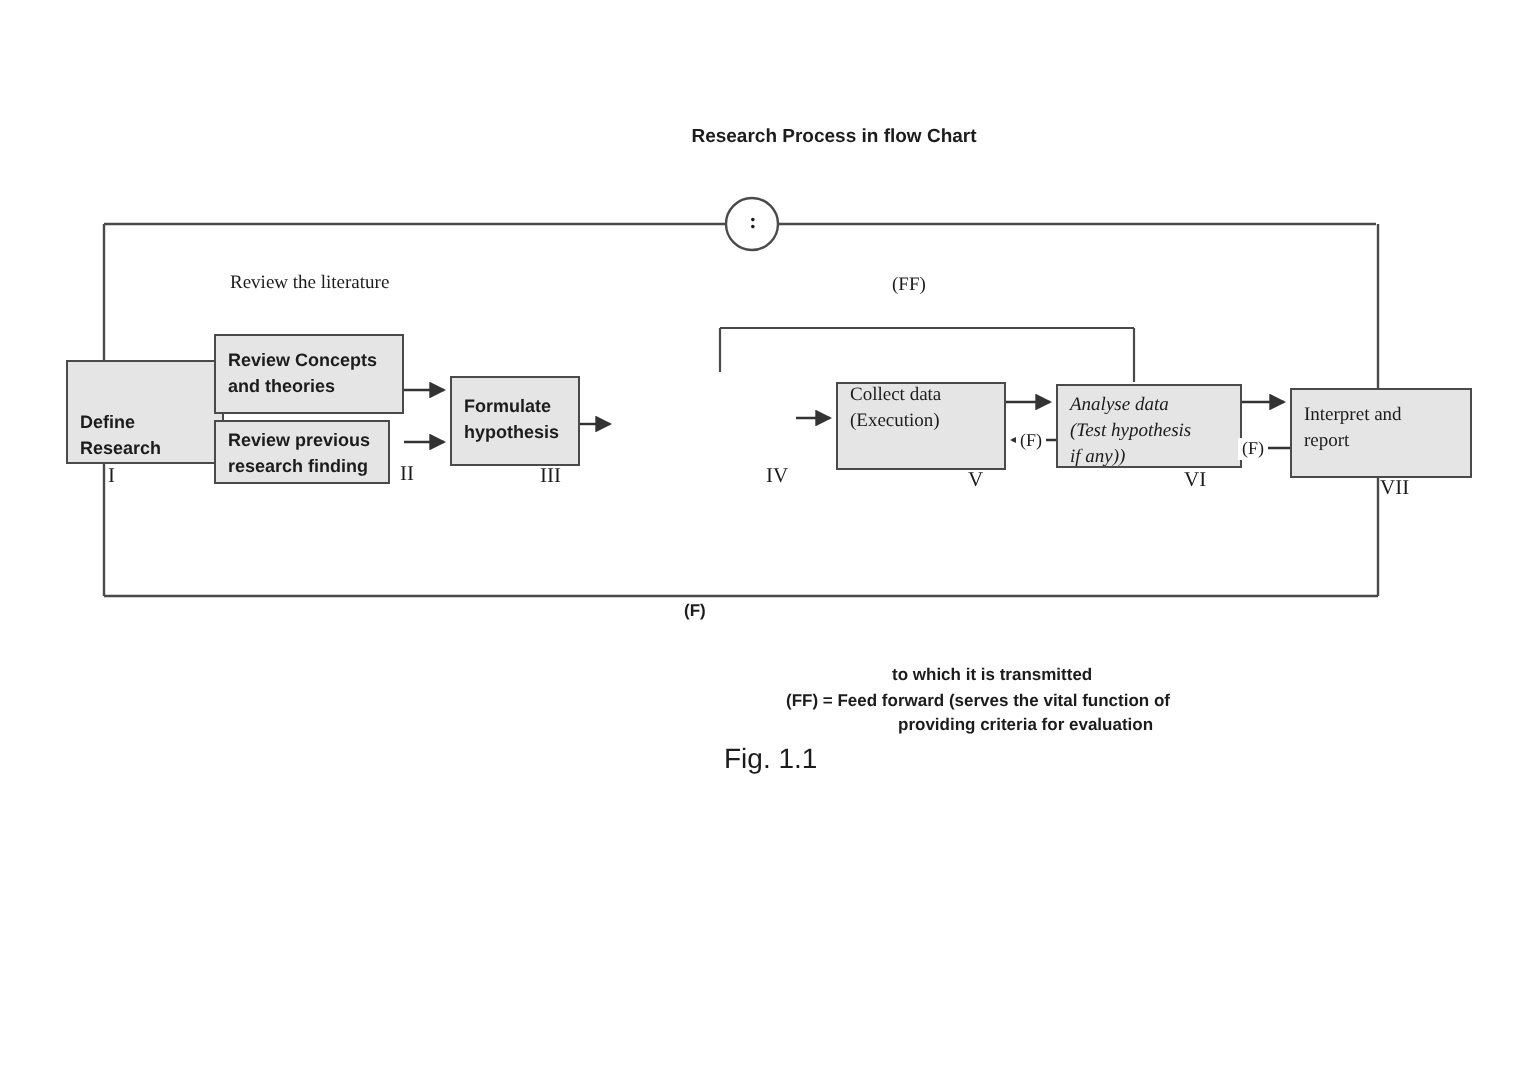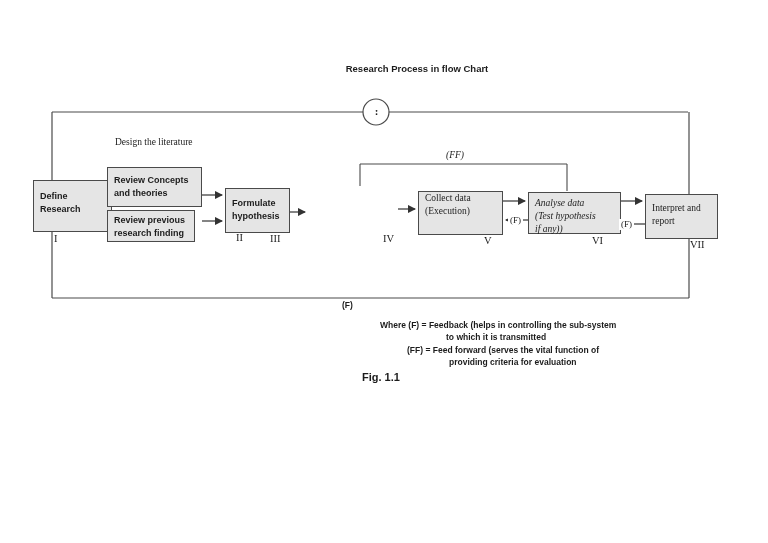--- a/index.html
+++ b/index.html
@@ -14,21 +14,21 @@
   .serifbox{font-family:"Liberation Serif",serif;font-weight:normal;font-size:9.5px;line-height:13px;
             padding:5px 3px 0 6px;}
   .numeral{position:absolute;font-family:"Liberation Serif",serif;font-size:10.5px;color:#1c1c1c;}
   .seriflabel{position:absolute;font-family:"Liberation Serif",serif;font-size:9.5px;color:#1c1c1c;}
   .flabel{position:absolute;font-family:"Liberation Serif",serif;font-size:9px;color:#1c1c1c;
           background:#ffffff;padding:0 2px;line-height:11px;}
   .fbottom{position:absolute;font-family:"Liberation Sans",sans-serif;font-weight:bold;font-size:8.5px;}
   .circle-symbol{position:absolute;left:369px;top:103px;width:15px;text-align:center;
                  font-family:"Liberation Serif",serif;font-weight:bold;font-size:11px;line-height:17px;}
   .legend-line{position:absolute;font-family:"Liberation Sans",sans-serif;font-weight:bold;font-size:8.5px;}
-  .figcap{position:absolute;font-family:"Liberation Sans",sans-serif;font-weight:bold;font-size:11px;}
+  .figcap{position:absolute;font-family:"Liberation Sans",sans-serif;font-weight:normal;font-size:14px;}
 </style>
 </head>
 <body>
 
 <div class="page">
 
   <div class="title">Research Process in flow Chart</div>
 
   <svg class="lines" width="768" height="543" xmlns="http://www.w3.org/2000/svg">
     <defs>
@@ -56,52 +56,51 @@
     <path d="M398,209 L415,209" stroke="#333333" stroke-width="1.2" marker-end="url(#arr)"></path>
     <path d="M503,201 L525,201" stroke="#333333" stroke-width="1.2" marker-end="url(#arr)"></path>
     <path d="M613,201 L642,201" stroke="#333333" stroke-width="1.2" marker-end="url(#arr)"></path>
 
     <path d="M528,220 L506,220" stroke="#333333" stroke-width="1.2" marker-end="url(#arr)"></path>
     <path d="M645,224 L616,224" stroke="#333333" stroke-width="1.2" marker-end="url(#arr)"></path>
   </svg>
 
   <div class="circle-symbol">:</div>
 
-  <div class="seriflabel" style="left:115px;top:137px;">Design the literature</div>
+  <div class="seriflabel" style="left:115px;top:137px;">Review the literature</div>
 
-  <div class="seriflabel" style="left:446px;top:150px;font-style:italic;">(FF)</div>
+  <div class="seriflabel" style="left:446px;top:138px;">(FF)</div>
 
-  <div class="box sansbox" style="left:33px;top:180px;width:79px;height:52px;padding-top:9px;">Define
+  <div class="box sansbox" style="left:33px;top:180px;width:79px;height:52px;padding-top:24px;">Define
 Research</div>
   <div class="box sansbox" style="left:107px;top:167px;width:95px;height:40px;">Review Concepts
 and theories</div>
   <div class="box sansbox" style="left:107px;top:210px;width:88px;height:32px;padding-top:3px;">Review previous
 research finding</div>
   <div class="box sansbox" style="left:225px;top:188px;width:65px;height:45px;padding-top:8px;">Formulate
 hypothesis</div>
   <div class="box serifbox" style="left:418px;top:191px;width:85px;height:44px;padding-top:0;">Collect data
 (Execution)</div>
   <div class="box serifbox" style="left:528px;top:192px;width:93px;height:42px;padding-top:4px;font-style:italic;">Analyse data
 (Test hypothesis
 if any))</div>
-  <div class="box serifbox" style="left:645px;top:194px;width:73px;height:45px;padding-top:7px;">Interpret and
+  <div class="box serifbox" style="left:645px;top:194px;width:91px;height:45px;padding-top:7px;">Interpret and
 report</div>
 
   <div class="numeral" style="left:54px;top:233px;">I</div>
-  <div class="numeral" style="left:200px;top:232px;margin-left:36px;">II</div>
+  <div class="numeral" style="left:200px;top:232px;">II</div>
   <div class="numeral" style="left:270px;top:233px;">III</div>
   <div class="numeral" style="left:383px;top:233px;">IV</div>
   <div class="numeral" style="left:484px;top:235px;">V</div>
   <div class="numeral" style="left:592px;top:235px;">VI</div>
   <div class="numeral" style="left:690px;top:239px;">VII</div>
 
   <div class="flabel" style="left:508px;top:215px;">(F)</div>
   <div class="flabel" style="left:619px;top:219px;">(F)</div>
 
   <div class="fbottom" style="left:342px;top:300px;">(F)</div>
 
-  <div class="legend-line" style="left:380px;top:320px;">Where (F) = Feedback (helps in controlling the sub-system</div>
   <div class="legend-line" style="left:446px;top:332px;">to which it is transmitted</div>
-  <div class="legend-line" style="left:407px;top:345px;">(FF) = Feed forward (serves the vital function of</div>
+  <div class="legend-line" style="left:393px;top:345px;">(FF) = Feed forward (serves the vital function of</div>
   <div class="legend-line" style="left:449px;top:357px;">providing criteria for evaluation</div>
   <div class="figcap" style="left:362px;top:371px;">Fig. 1.1</div>
 
 </div>
 
 </body></html>

